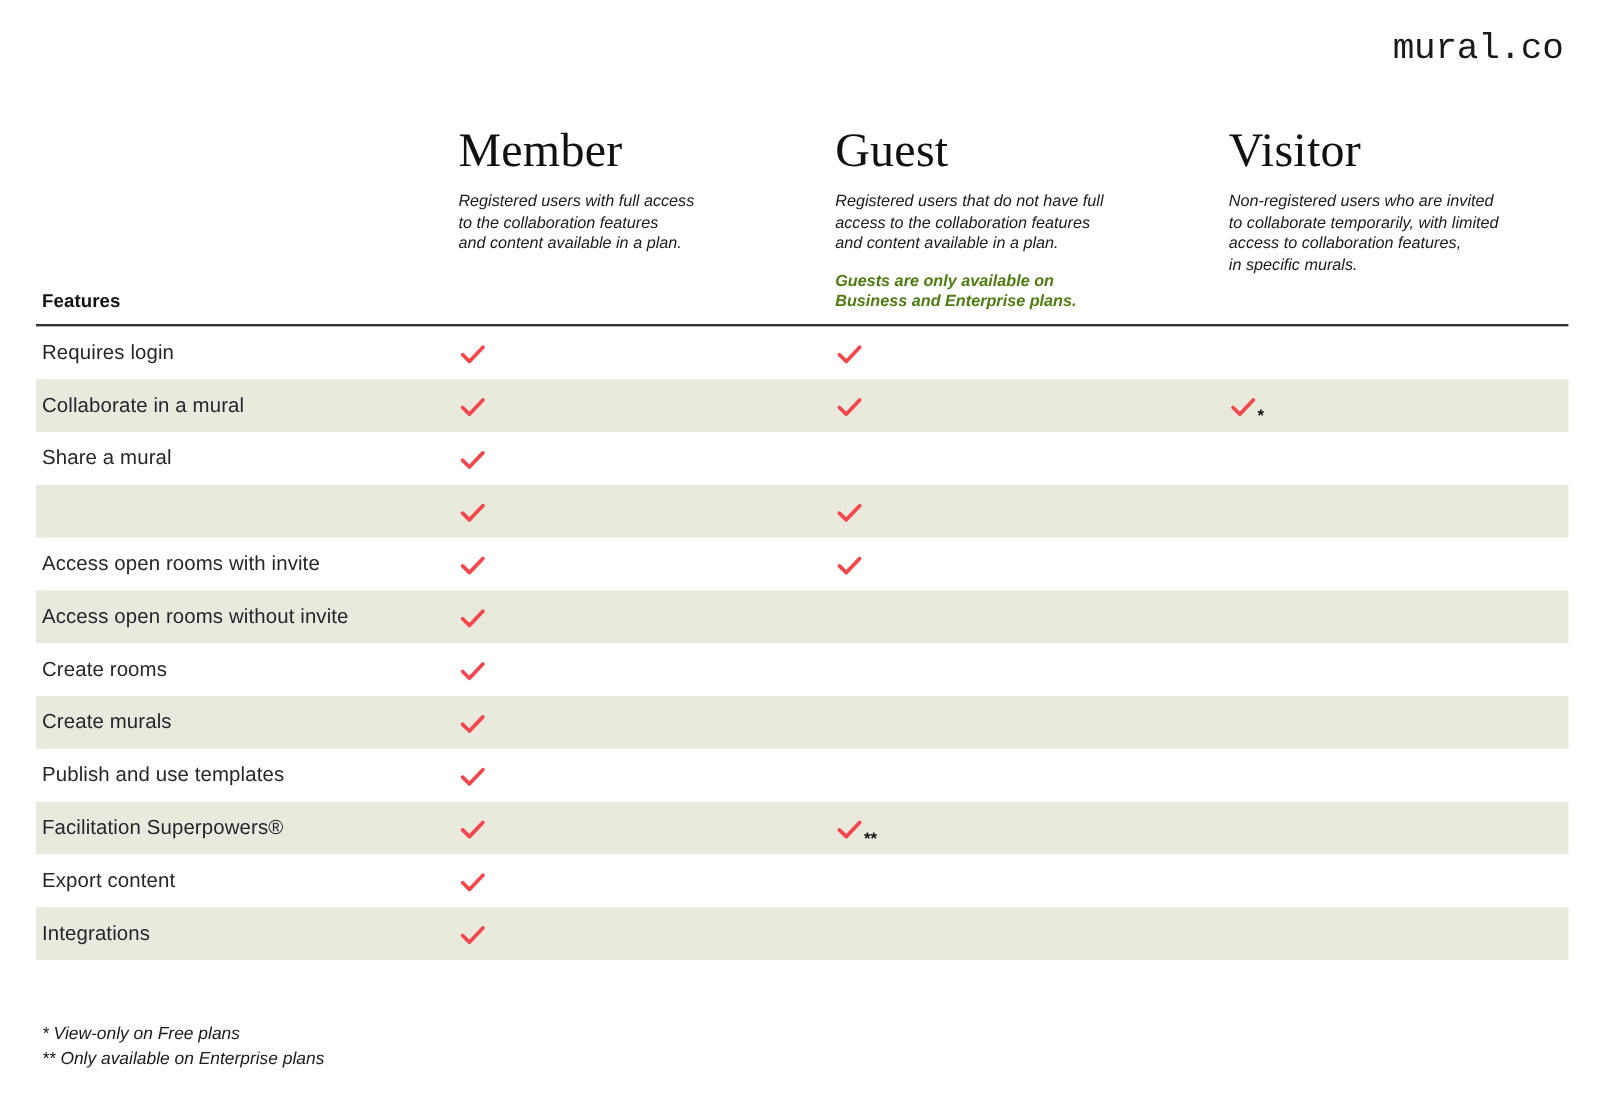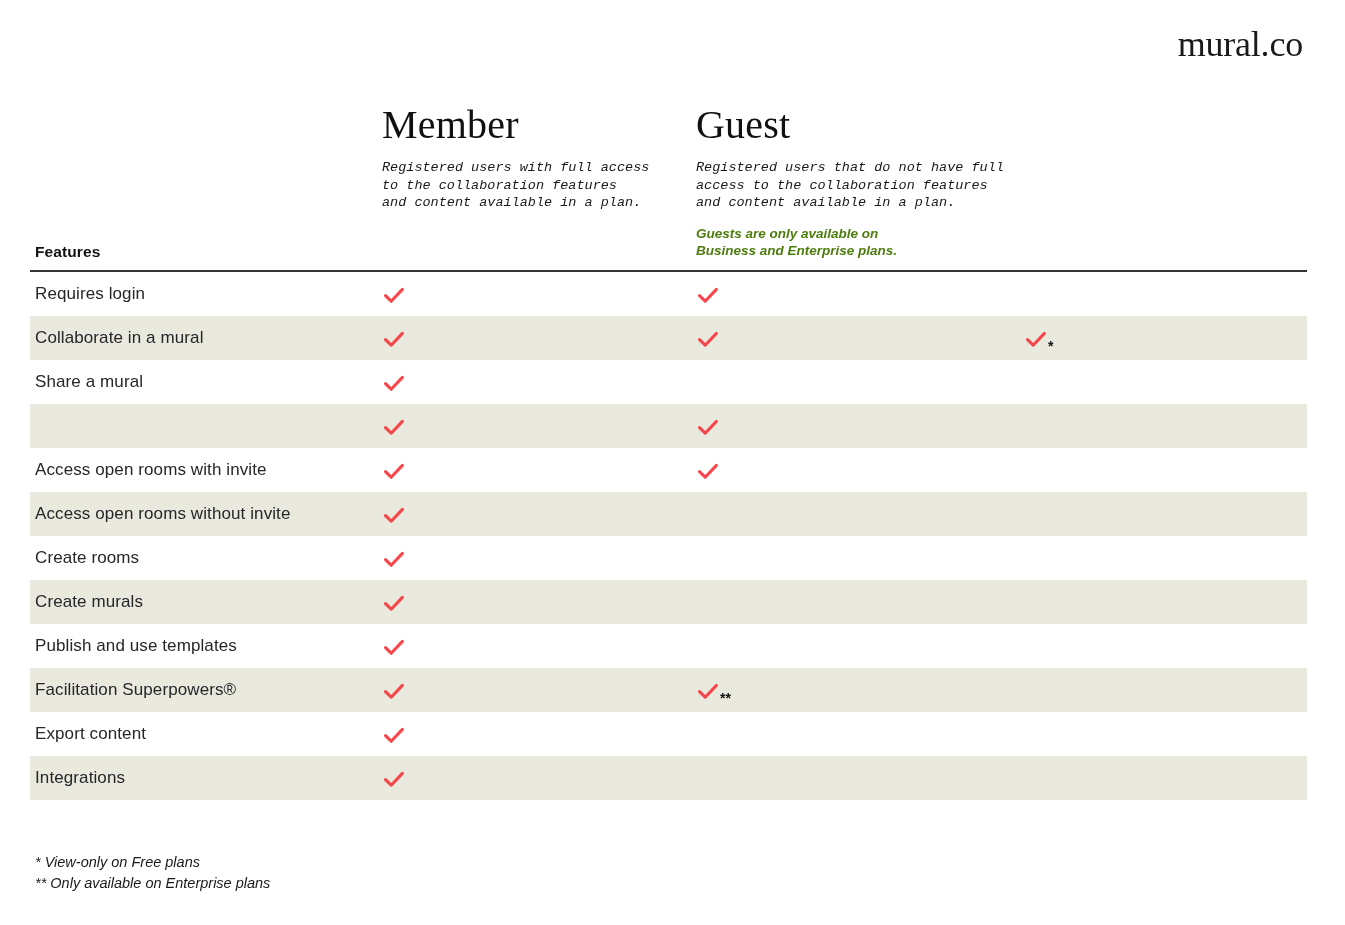--- a/index.html
+++ b/index.html
@@ -14,22 +14,22 @@
     color: #1a1a1a;
     overflow: hidden;
     position: relative;
   }
 
   
   .logo {
     position: absolute;
     top: 26px;
     right: 42px;
-    font-family: Liberation Serif, serif;
-    font-size: 36px;
+    font-family: Liberation Mono, monospace;
+    font-size: 30px;
     font-weight: 300;
     letter-spacing: -0.2px;
     color: #1a1a1a;
     line-height: 1;
     margin-left: 14px;
   }
 
   
   .headers {
     position: absolute;
@@ -49,21 +49,21 @@
   .col-title {
     font-family: "Liberation Serif", serif;
     font-size: 40px;
     font-weight: 400;
     line-height: 44px;
     letter-spacing: 0.2px;
     color: #111111;
     margin: 13px 0 12px 0;
   }
   .col-desc {
-    font-family: Liberation Mono, monospace;
+    font-family: Liberation Sans, sans-serif;
     font-style: italic;
     font-size: 13.5px;
     line-height: 17.5px;
     color: #1a1a1a;
     margin: 0;
     white-space: pre-line;
   }
   .col-note {
     font-family: "Liberation Sans", sans-serif;
     font-style: italic;
@@ -180,20 +180,27 @@
 
   <div class="col-head guest">
     <div class="col-title">Guest</div>
     <div class="col-desc">Registered users that do not have full
 access to the collaboration features
 and content available in a plan.</div>
     <div class="col-note">Guests are only available on
 Business and Enterprise plans.</div>
   </div>
 
+  <div class="col-head visitor">
+    <div class="col-title">Visitor</div>
+    <div class="col-desc">Non-registered users who are invited
+to collaborate temporarily, with limited
+access to collaboration features,
+in specific murals.</div>
+  </div>
 
 </div>
 
 <div class="table">
   <div class="features-head">Features</div>
   <div class="head-rule"></div>
   <div class="rows" id="rows-container">
       <div class="row">
         <div class="row-label">Requires login</div>
         <div class="cell c-member"><span class="cell-inner">

